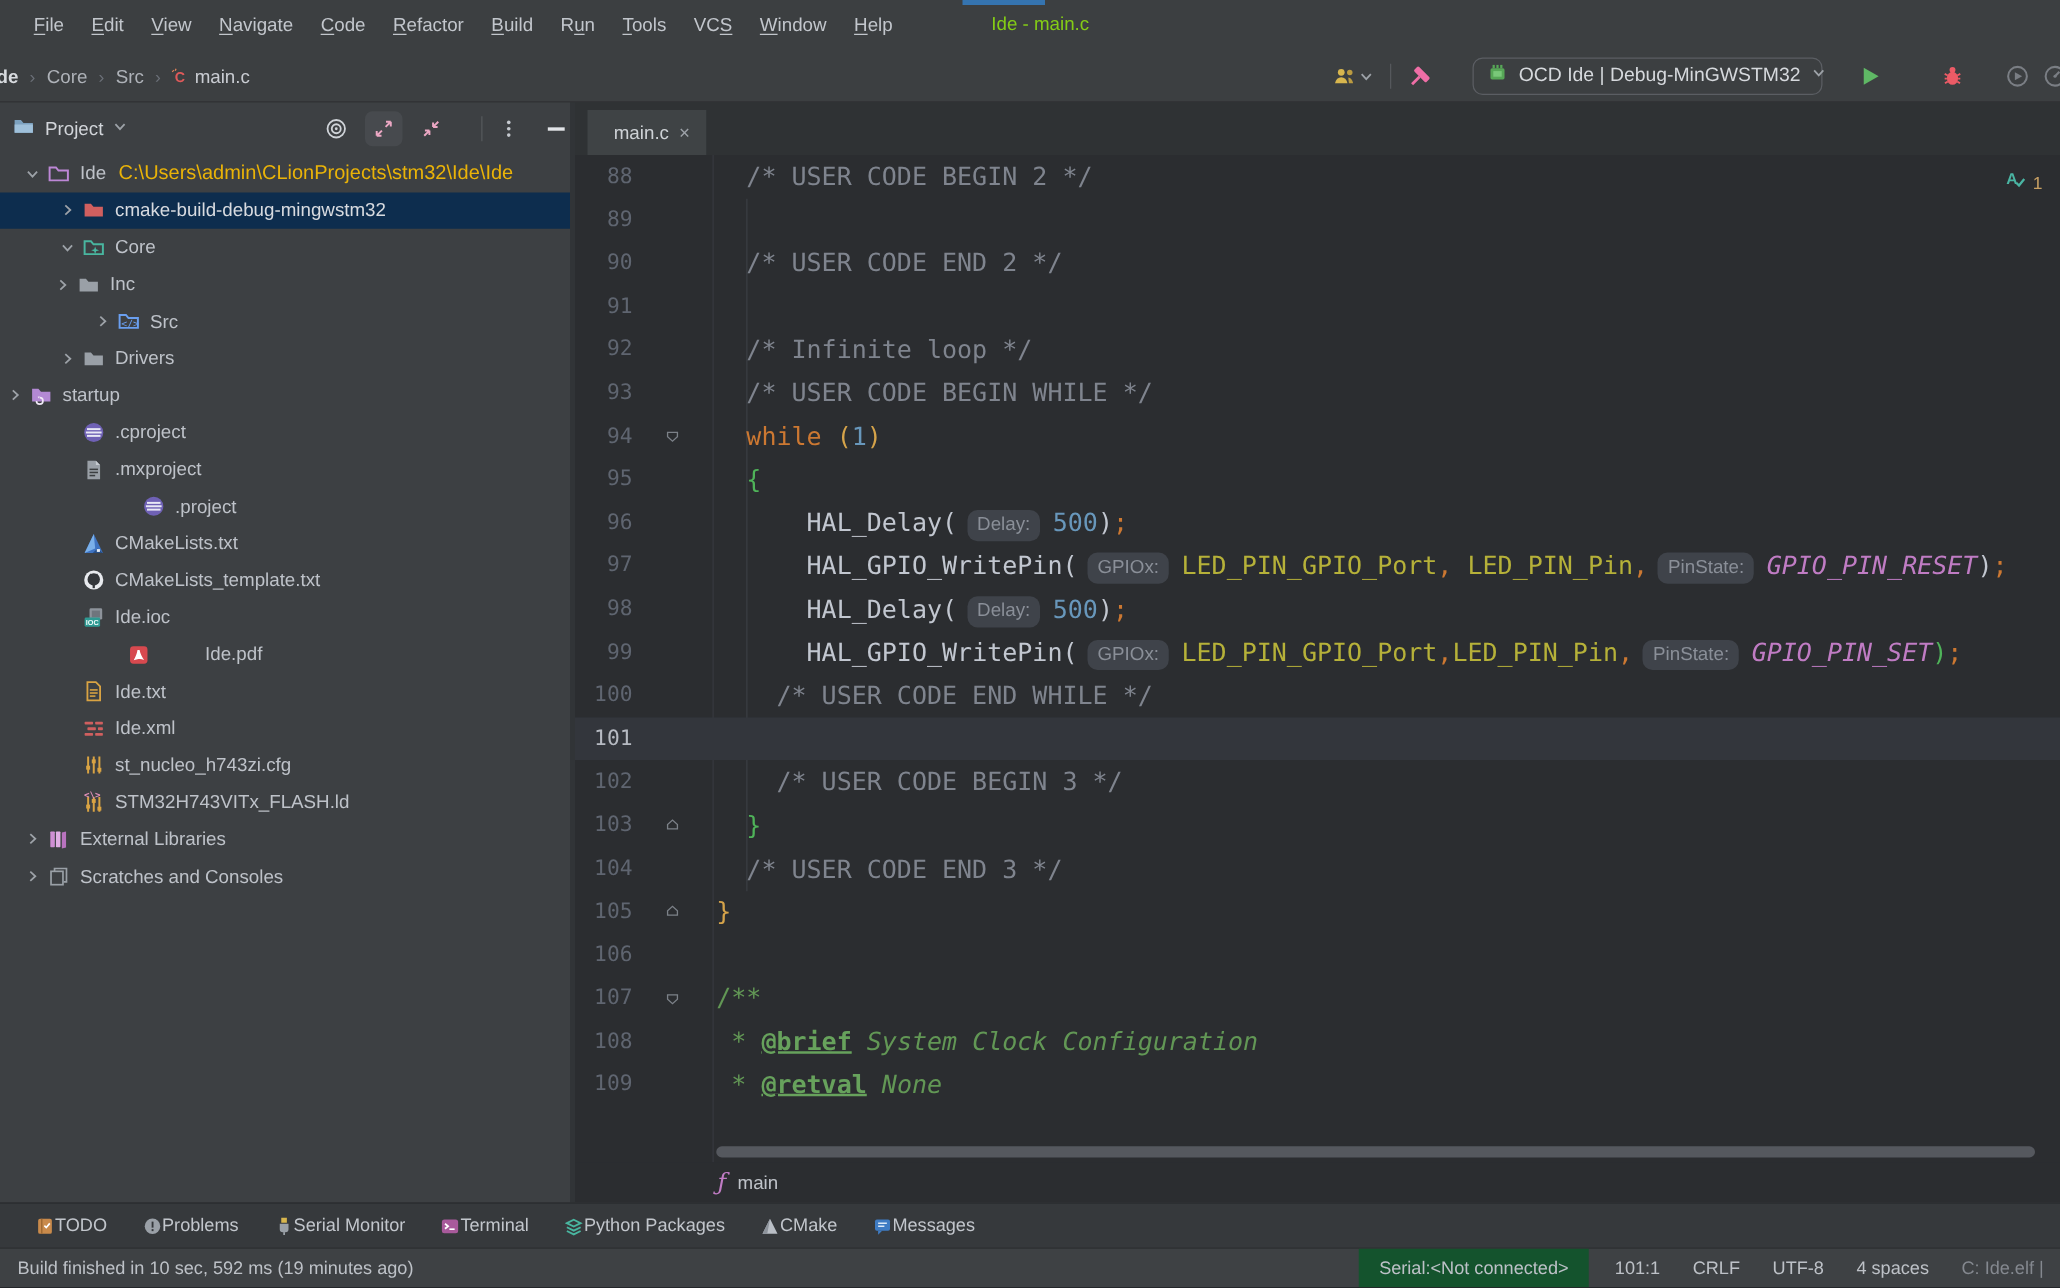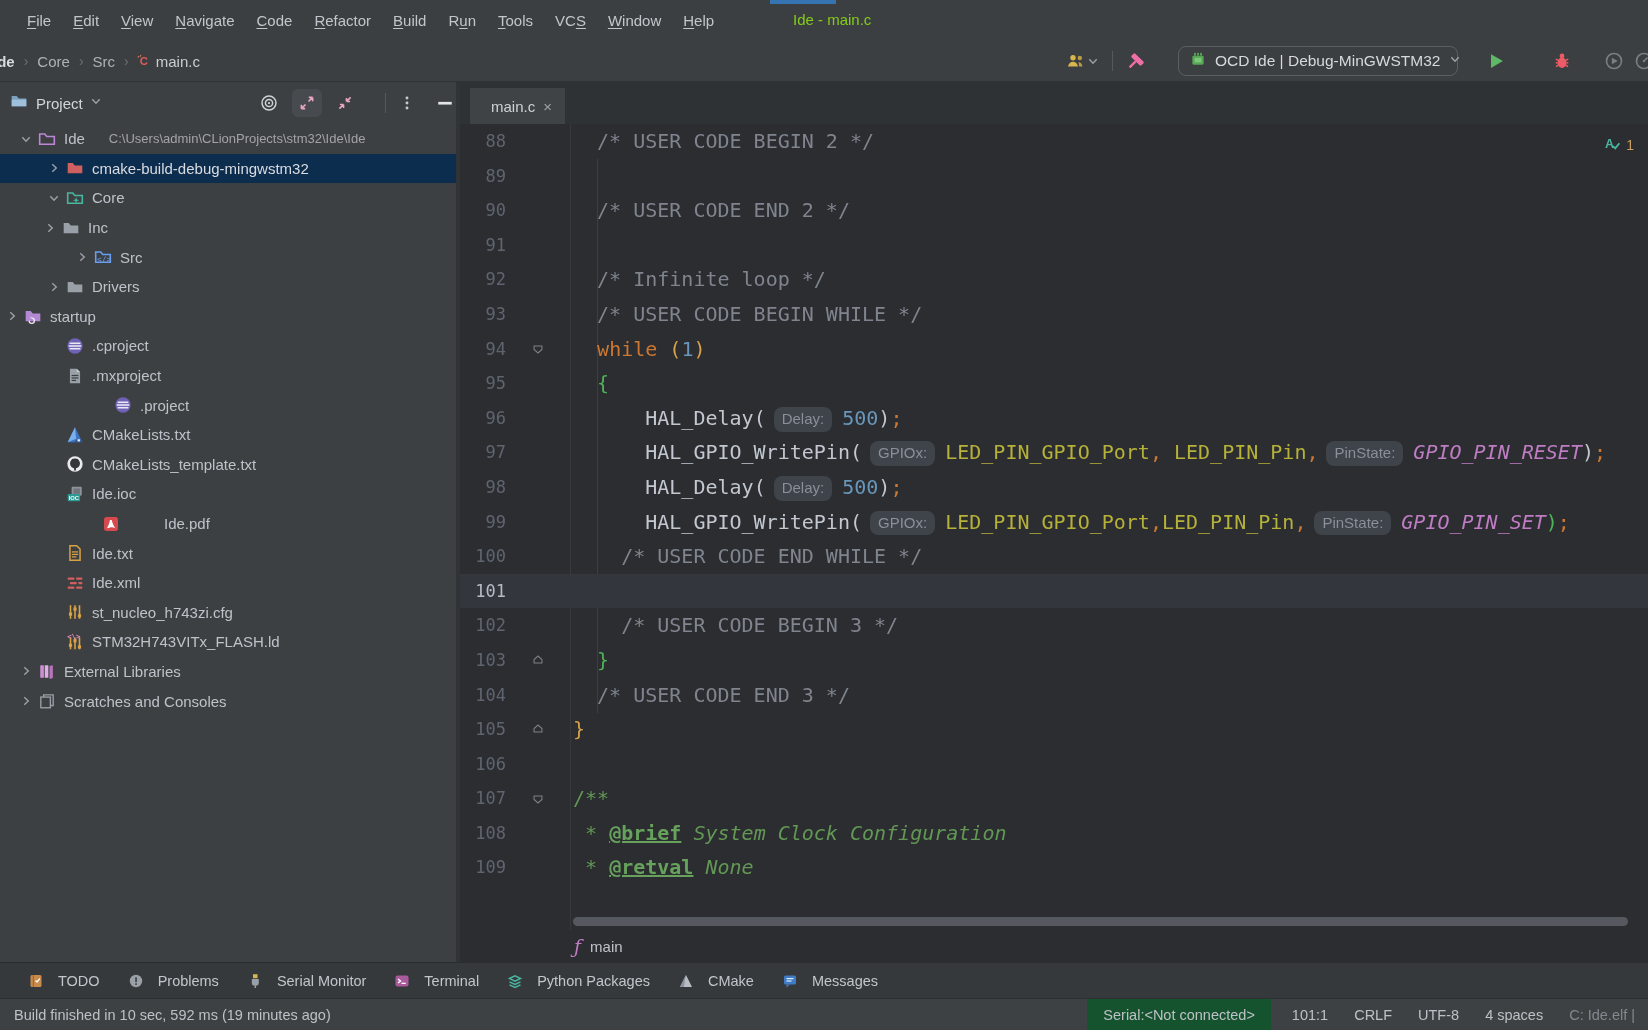--- a/index.html
+++ b/index.html
@@ -33,21 +33,21 @@
   .panel-header .title{font-size:15px;color:#d2d5da;margin:0 6px 0 8px;}
   .ph-act{position:absolute;top:50%;transform:translateY(-50%);display:flex;align-items:center;justify-content:center;}
   .ph-box{width:30px;height:28px;background:#474a4e;border-radius:6px;}
   .ph-sep{width:1px;height:20px;background:#55585c;}
   .tree{position:absolute;left:0;top:42px;right:0;}
   .trow{height:29.6px;display:flex;align-items:center;white-space:nowrap;overflow:hidden;}
   .trow.selected{background:#0d2d4e;}
   .trow .chev{width:24px;display:inline-flex;justify-content:center;flex:none;}
   .trow .label{font-size:15px;color:#bec2c9;margin-left:8px;}
   .trow.selected .label{color:#d8dbe0;}
-  .trow .extra{font-size:13px;color:#a3a3a3;margin-left:24px;}
+  .trow .extra{font-size:16px;color:#eab308;margin-left:10px;}
   .splitter{position:absolute;left:456px;top:0;width:4px;height:100%;background:#313437;}
   
   .editor-col{position:absolute;left:460px;right:0;top:0;height:100%;}
   .tabbar{height:42px;background:#2f3234;display:flex;align-items:flex-end;}
   .tab{height:36px;background:#3f4345;display:flex;align-items:center;gap:8px;padding:0 13px;margin-left:10px;}
   .tab .tlabel{font-size:15px;color:#ced2d6;}
   .tab .close{color:#9da2a8;font-size:15px;cursor:pointer;}
   .code-region{position:absolute;left:0;right:0;top:42px;height:806px;background:#2b2d30;overflow:hidden;}
   .gutter-sep{position:absolute;left:110px;top:0;height:100%;width:1px;background:#37393e;}
   .indent-guide{position:absolute;left:137px;top:34.6px;height:554px;width:1px;background:#3b3e43;}
@@ -65,21 +65,21 @@
         color:#8a8f98;background:#3f434a;border-radius:8px;padding:3px 8px;margin:0 10px 0 8px;vertical-align:1px;}
   .inspect{position:absolute;top:10px;right:14px;display:flex;align-items:center;gap:4px;}
   .inspect .cnt{font-size:14px;color:#c8a063;}
   .hscroll{position:absolute;left:113px;right:20px;bottom:4px;height:9px;background:#55585e;border-radius:5px;}
   .ed-crumb{position:absolute;left:0;right:0;bottom:0;height:32px;background:#2b2d30;display:flex;align-items:center;padding-left:114px;box-sizing:border-box;}
   .fn-icon{font-family:"DejaVu Serif",serif;font-style:italic;font-size:19px;color:#c07cc4;}
   .ed-crumb .fname{font-size:15px;color:#bfc3c9;margin-left:9px;}
   
   .tw-bar{position:absolute;left:0;top:962px;width:100%;height:36px;background:#36393c;border-top:1px solid #2a2d2f;
           display:flex;align-items:center;padding-left:14px;box-sizing:border-box;}
-  .tw-item{display:flex;align-items:center;gap:14px;padding:0 14px;cursor:pointer;}
+  .tw-item{display:flex;align-items:center;gap:0;padding:0 14px;cursor:pointer;}
   .tw-item .twl{font-size:14.5px;color:#c2c6cc;}
   .tw-item .icon{width:16px;height:16px;}
   .statusbar{position:absolute;left:0;top:998px;width:100%;height:32px;background:#3e4144;border-top:1px solid #2c2f31;
              display:flex;align-items:center;box-sizing:border-box;}
   .sb-left{font-size:14.5px;color:#bdc1c7;padding-left:14px;flex:1;white-space:nowrap;}
   .sb-right{display:flex;align-items:center;height:100%;}
   .sb-item{font-size:14.5px;color:#bdc1c7;padding:0 13px;display:flex;align-items:center;height:100%;white-space:nowrap;}
   .sb-item.block{background:#14532d;padding:0 16px;margin-right:8px;}
   .sb-item.dim{color:#84888f;}
 </style>

